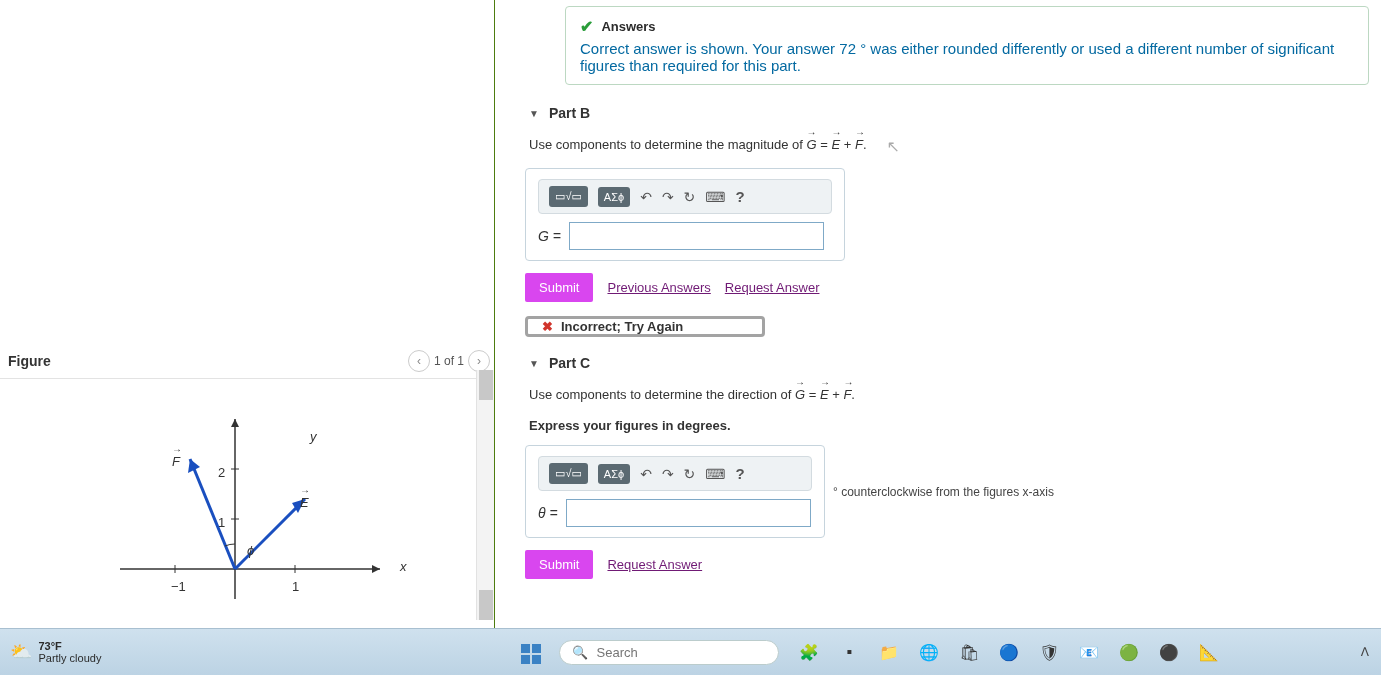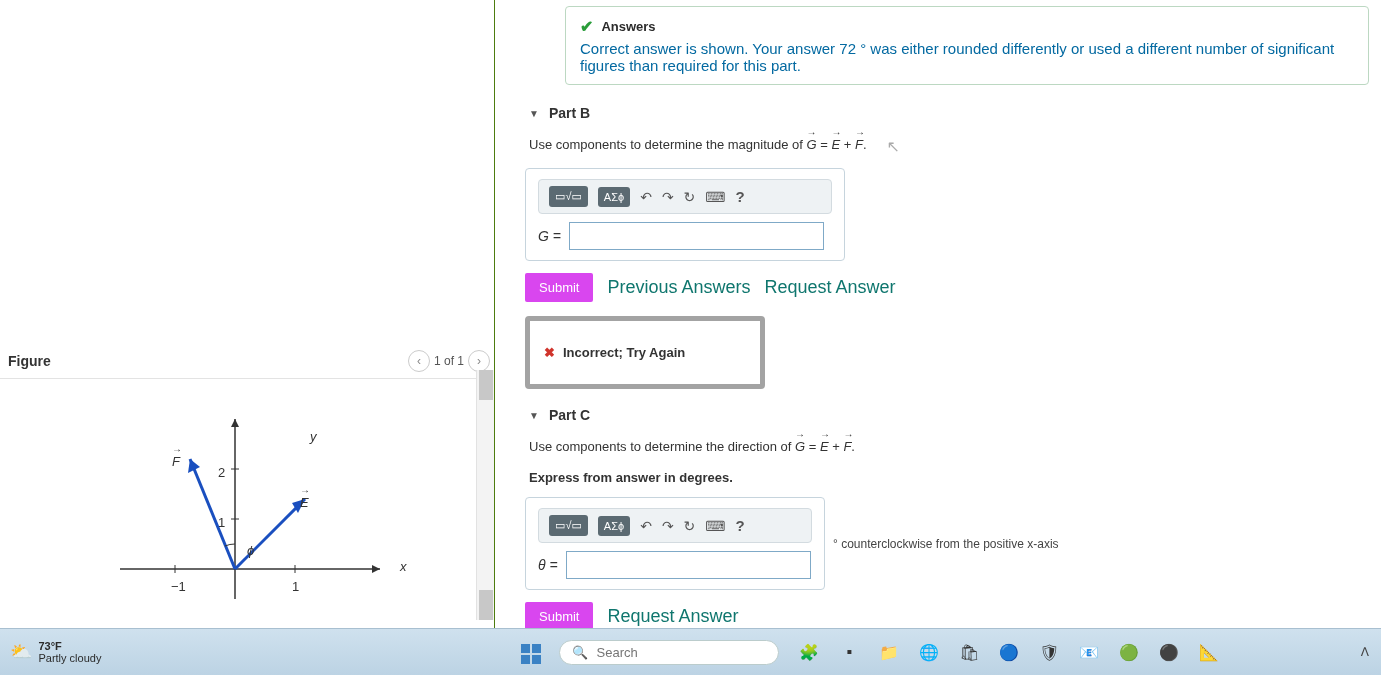--- a/index.html
+++ b/index.html
@@ -30,22 +30,22 @@
 .toolbar{display:flex;align-items:center;gap:10px;background:#eef2f4;border:1px solid #d3dbe0;border-radius:4px;padding:6px 10px;margin-bottom:8px}
 .tbtn{background:#5b6a72;color:#fff;font-size:11px;padding:4px 6px;border-radius:3px;cursor:pointer}
 .ticon{color:#555;font-size:14px;cursor:pointer}
 .qmark{color:#555;font-size:15px;font-weight:bold;cursor:pointer}
 .input-row{display:flex;align-items:center;gap:8px;margin-top:4px}
 .varlabel{font-style:italic;color:#333;font-size:14px}
 .ans-input{border:1px solid #7fa9c7;height:28px;padding:2px 6px;background:#fff}
 .unit-tail{font-size:12px;color:#444;margin-left:8px}
 .actions{margin:12px 0 0 0;display:flex;align-items:center;gap:14px}
 .submit{background:#d946ef;color:#fff;border:none;padding:7px 14px;font-size:13px;cursor:pointer;border-radius:2px}
-.lnk{color:#0f766e;font-size:18px;cursor:pointer}
-.errbox{border:5px solid #a3a3a3;border-radius:4px;padding:24px 14px;margin-top:14px;display:inline-block;min-width:240px}
+.lnk{color:#701a75;text-decoration:underline;font-size:13px;cursor:pointer}
+.errbox{border:3px solid #a3a3a3;border-radius:4px;padding:0 14px;margin-top:14px;display:inline-block;min-width:240px}
 .errbox .x{color:#d0342c;font-weight:bold;margin-right:8px}
 
 .vec{position:relative;font-style:italic;display:inline-block}
 .vec::after{content:"\2192";position:absolute;top:-11px;left:0;font-size:10px;font-style:normal}
 
 .mouse-cursor{position:absolute;color:#aaa;font-size:16px}
 
 .taskbar{position:absolute;bottom:0;left:0;right:0;height:47px;background:linear-gradient(#cfe1ee,#bcd3e4);display:flex;align-items:center;padding:0 10px;border-top:1px solid #a8bfd0}
 .weather{display:flex;align-items:center;gap:6px;color:#2b2b2b;font-size:11px}
 .wicon{font-size:18px}
@@ -159,38 +159,38 @@
 
     <div class="part">
       <div class="part-hdr">
           <span class="caret">▼</span>
           <span>Part C</span>
         </div>
       <div class="prompt">
         <span>Use components to determine the direction of </span>
         <span class="vec">G</span> = <span class="vec">E</span> + <span class="vec">F</span>.
       </div>
-      <div class="hint">Express from answer in degrees.</div>
+      <div class="hint">Express your figures in degrees.</div>
       <div style="display:flex;align-items:center;gap:0">
         <div class="answer-box" style="width:300px">
           <div class="toolbar">
             <span class="tbtn">▭√▭</span>
             <span class="tbtn">ΑΣϕ</span>
             <span class="ticon">↶</span>
             <span class="ticon">↷</span>
             <span class="ticon">↻</span>
             <span class="ticon">⌨</span>
             <span class="qmark">?</span>
           </div>
           <div class="input-row">
             <span class="varlabel">θ =</span>
             <input class="ans-input" style="width: 245px;">
           </div>
         </div>
-        <span class="unit-tail">° counterclockwise from the positive x-axis</span>
+        <span class="unit-tail">° counterclockwise from the figures x-axis</span>
       </div>
       <div class="actions">
         <button class="submit">Submit</button>
         <span class="lnk">Request Answer</span>
       </div>
     </div>
   </div>
 </div>
 
 <div class="taskbar">

